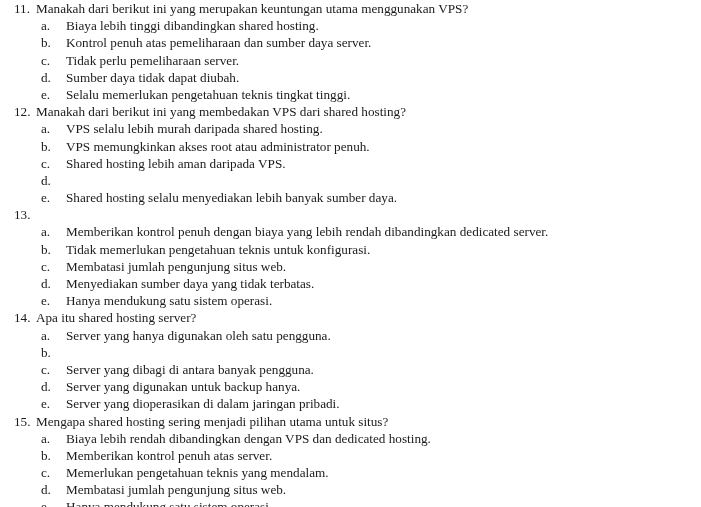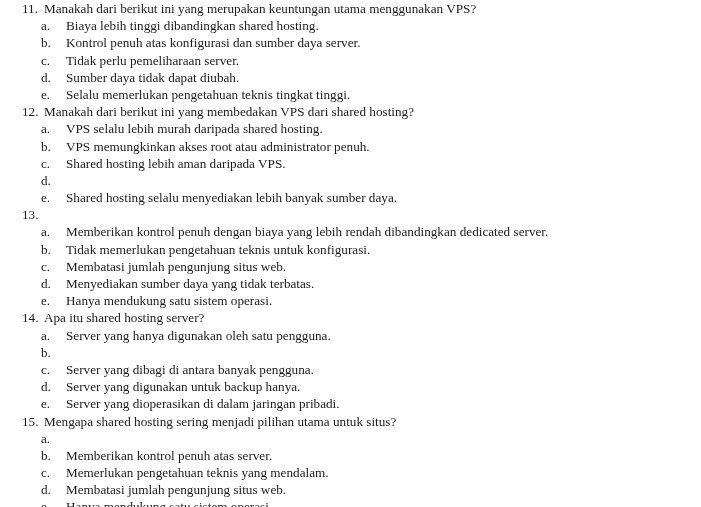--- a/index.html
+++ b/index.html
@@ -28,21 +28,21 @@
     margin: 0;
     padding: 0;
   }
 
   
   .q-line {
     display: flex;
     align-items: baseline;
     height: 17.2px;
     line-height: 17.2px;
-    padding-left: 22px;
+    padding-left: 14px;
     font-size: 13.2px;
     white-space: nowrap;
   }
   .q-num {
     display: inline-block;
     width: 22px;
     flex: 0 0 22px;
     text-align: left;
   }
   .q-text {
@@ -78,21 +78,21 @@
         <div class="q-line">
           <span class="q-num">11.</span>
           <span class="q-text">Manakah dari berikut ini yang merupakan keuntungan utama menggunakan VPS?</span>
         </div>
         <div class="opt-line">
           <span class="opt-letter">a.</span>
           <span class="opt-text">Biaya lebih tinggi dibandingkan shared hosting.</span>
         </div>
         <div class="opt-line">
           <span class="opt-letter">b.</span>
-          <span class="opt-text">Kontrol penuh atas konfigurasi dan sumber daya server.</span>
+          <span class="opt-text">Kontrol penuh atas pemeliharaan dan sumber daya server.</span>
         </div>
         <div class="opt-line">
           <span class="opt-letter">c.</span>
           <span class="opt-text">Tidak perlu pemeliharaan server.</span>
         </div>
         <div class="opt-line">
           <span class="opt-letter">d.</span>
           <span class="opt-text">Sumber daya tidak dapat diubah.</span>
         </div>
         <div class="opt-line">
@@ -175,20 +175,21 @@
           <span class="opt-text">Server yang dioperasikan di dalam jaringan pribadi.</span>
         </div>
       </div>
       <div class="question-block">
         <div class="q-line">
           <span class="q-num">15.</span>
           <span class="q-text">Mengapa shared hosting sering menjadi pilihan utama untuk situs?</span>
         </div>
         <div class="opt-line">
           <span class="opt-letter">a.</span>
+          <span class="opt-text">Biaya lebih rendah dibandingkan dengan VPS dan dedicated hosting.</span>
         </div>
         <div class="opt-line">
           <span class="opt-letter">b.</span>
           <span class="opt-text">Memberikan kontrol penuh atas server.</span>
         </div>
         <div class="opt-line">
           <span class="opt-letter">c.</span>
           <span class="opt-text">Memerlukan pengetahuan teknis yang mendalam.</span>
         </div>
         <div class="opt-line">

